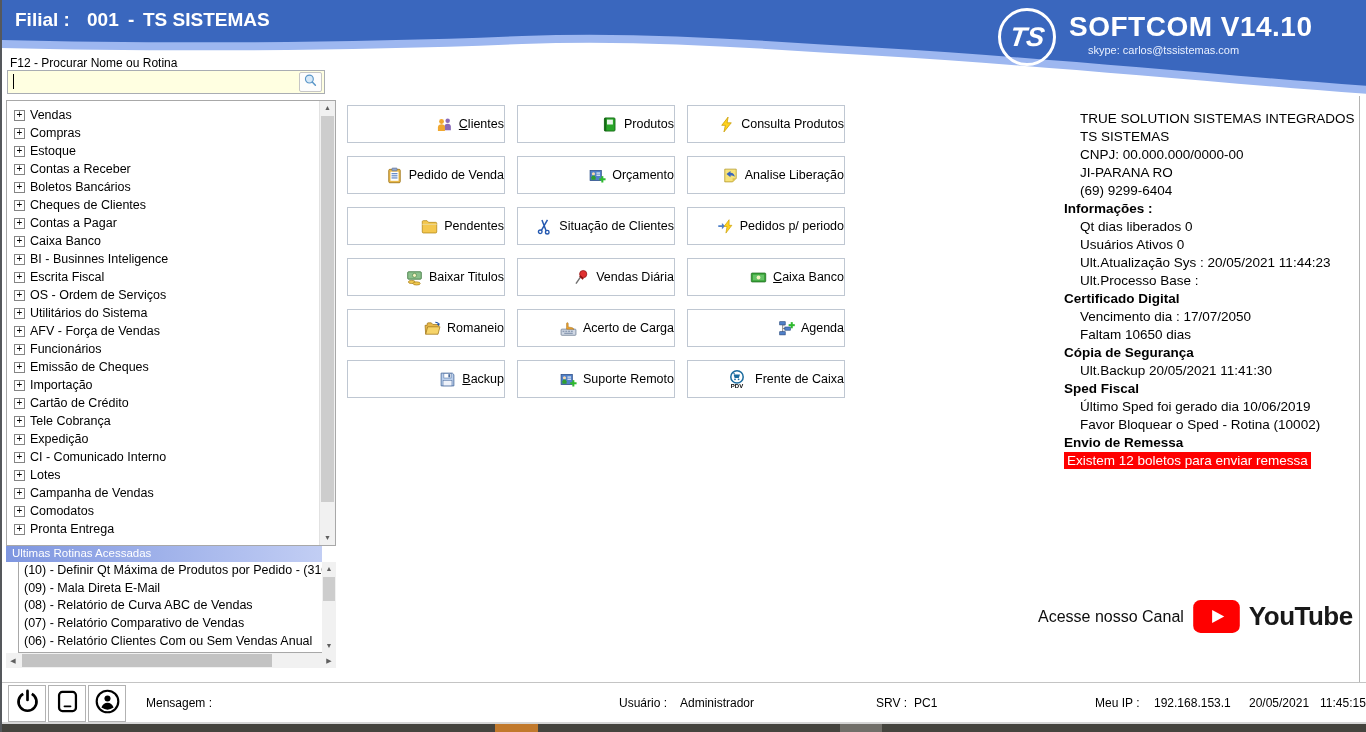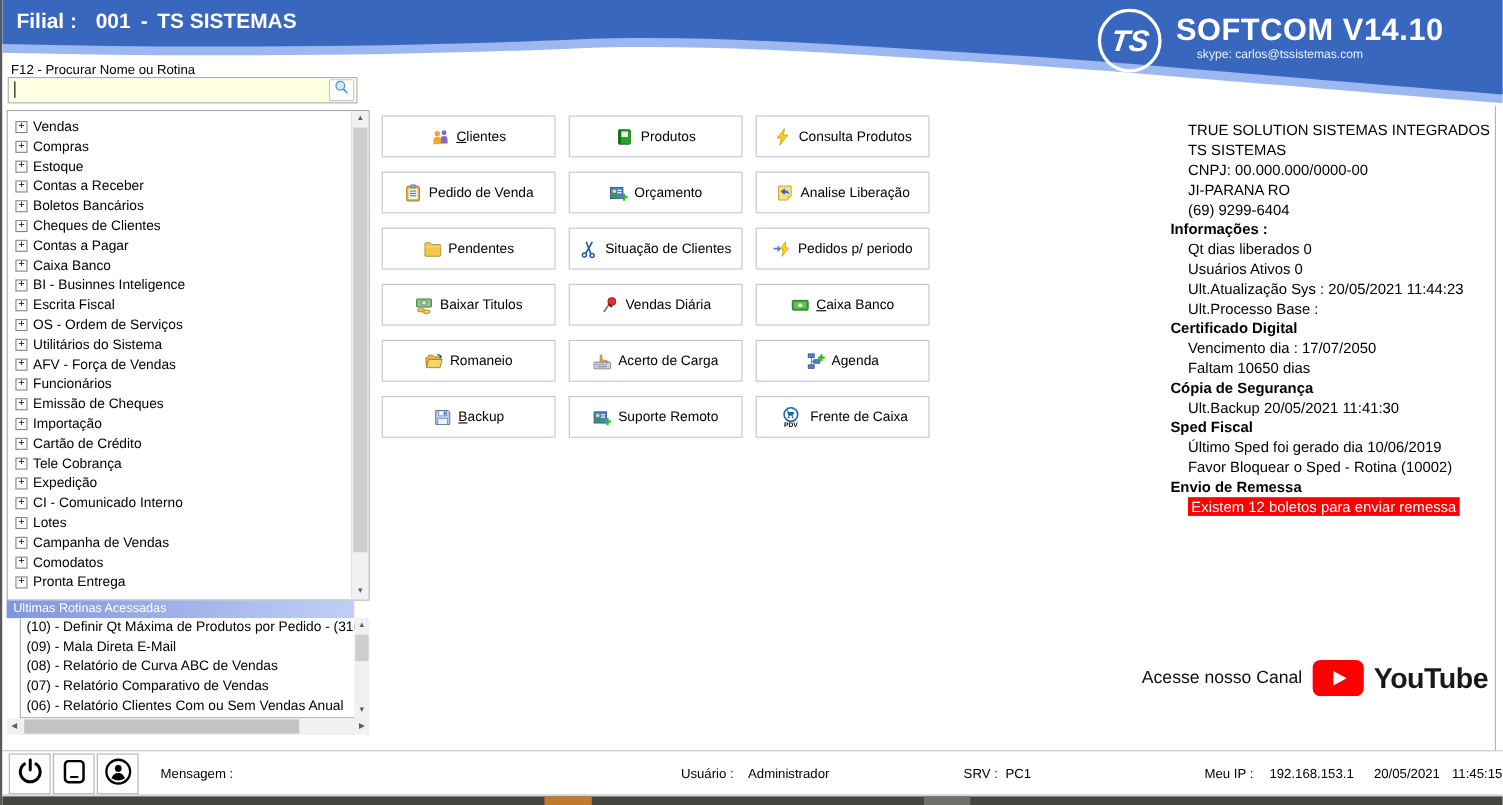--- a/index.html
+++ b/index.html
@@ -34,31 +34,31 @@
   
   #recent-caption{position:absolute;left:4px;top:546px;width:316px;height:16px;background:linear-gradient(90deg,#7e96e0,#c2cef4);color:#fff;font-size:11.5px;padding:1px 12px 0 6px;white-space:nowrap}
   #recent-list{position:absolute;left:16px;top:562px;width:316px;height:91px;border:1px solid #a8a8a8;border-top:none;background:#fff;overflow:hidden}
   .lrow{height:17.7px;line-height:17.7px;padding-left:5px;font-size:12.5px;white-space:nowrap;color:#000}
   #hscroll{position:absolute;left:4px;top:653px;width:330px;height:15px;background:#f1f1f1}
   #hthumb{position:absolute;left:16px;top:1px;bottom:1px;width:250px;background:#c3c3c3}
   .harrow{position:absolute;top:0;bottom:0;width:14px;text-align:center;font-size:7px;color:#5f5f5f;line-height:15px}
 
   
   #shortcut-grid{position:absolute;left:345px;top:105px;display:grid;grid-template-columns:repeat(3,158px);gap:13px 12px}
-  .sbtn{height:38px;background:#fff;border:1px solid #bfc7d2;display:flex;align-items:center;justify-content:center;gap:6px;font-size:12.5px;color:#000;cursor:default;white-space:nowrap}
+  .sbtn{height:38px;background:#fff;border:1px solid #bfc7d2;display:flex;align-items:center;justify-content:flex-end;gap:6px;font-size:12.5px;color:#000;cursor:default;white-space:nowrap}
   .sic{width:17px;height:17px;flex:0 0 17px;display:flex;align-items:center;justify-content:center}
   .sic svg{width:17px;height:17px}
   .sic.wide{width:24px;flex-basis:24px}
   .sic.wide svg{width:24px;height:20px}
 
   
   #info-panel{position:absolute;left:1062px;top:110px;width:296px;overflow:hidden}
   .ihead{font-weight:700;font-size:13.5px;line-height:18px;white-space:nowrap;color:#000}
   .iline{padding-left:16px;font-size:13.5px;line-height:18px;white-space:nowrap;color:#000}
-  .ialert{margin-left:16px;width:max-content;background:#fe0000;color:#fff;font-size:13.5px;line-height:17px;padding:0 3px;white-space:nowrap}
+  .ialert{margin-left:0;width:max-content;background:#fe0000;color:#fff;font-size:13.5px;line-height:17px;padding:0 3px;white-space:nowrap}
   #panel-divider{position:absolute;left:1357px;top:96px;height:586px;width:1px;background:#b4b4b4}
 
   
   #yt{position:absolute;left:1036px;top:600px;display:flex;align-items:center;gap:9px}
   #yt-cta{font-size:16px;color:#0d0d0d;white-space:nowrap}
   #yt-brand{font-size:26px;font-weight:700;color:#181818;letter-spacing:-.5px}
   #yt svg{display:block}
 
   
   #status-topline{position:absolute;left:0;top:682px;width:1366px;height:1px;background:#c4c4c4}

